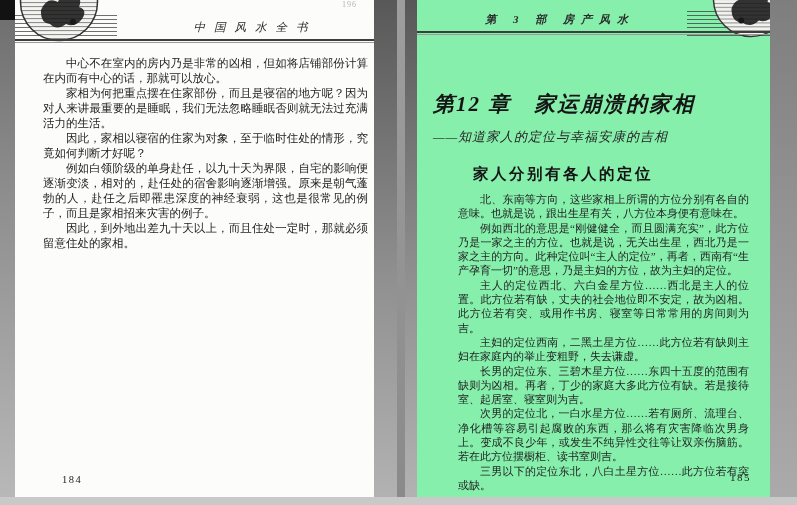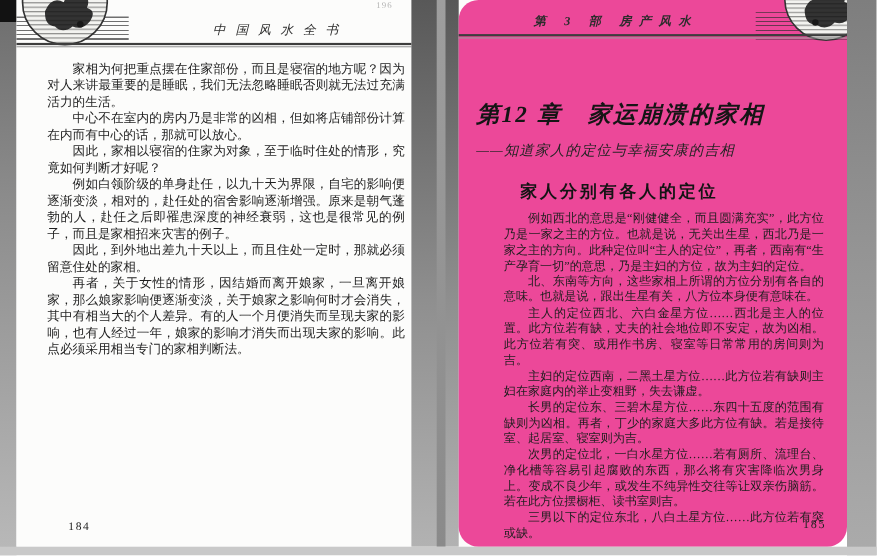--- a/index.html
+++ b/index.html
@@ -16,21 +16,21 @@
   .band-right{left:770px;top:0;width:27px;height:505px;
     background:linear-gradient(180deg,#7e7e7e 0%,#949494 45%,#ababab 100%);}
   .bottom-strip{left:0;top:497px;width:797px;height:8px;background:#c9c9c9;}
   .gutter{left:374px;top:0;width:43px;height:497px;
     background:linear-gradient(180deg,#585858 0%,#8f8f8f 55%,#b2b2b2 100%);}
   .gutter-core{left:23px;top:0;width:8px;height:100%;
     background:linear-gradient(180deg,#9e9e9e 0%,#8a8a8a 100%);}
   
   .page{top:0;height:497px;background:#fcfcfb;}
   .page-left{left:15px;width:428px;}
-  .page-right{left:417px;width:353px;background:#ec4899;border-radius:18px;}
+  .page-right{left:417px;width:353px;background:#86efac;}
   
   .hatch{background:repeating-linear-gradient(180deg,rgba(45,45,45,.8) 0 1px,rgba(0,0,0,0) 1px 4px);}
   .hatch-left{left:0;top:15px;width:102px;height:23px;opacity:.85;}
   .hatch-right{left:270px;top:11px;width:83px;height:25px;opacity:.85;}
   .emblem-left{left:4px;top:-38px;width:80px;height:80px;}
   .emblem-right{left:295px;top:-40px;width:78px;height:78px;}
   
   .running-head{font-style:italic;color:#2c2c2c;white-space:nowrap;}
   .head-left{top:20px;left:130px;width:220px;text-align:center;
     font-size:11.5px;letter-spacing:9px;}
@@ -82,26 +82,25 @@
       <path d="M22 48 q6 -14 17 -8 q5 -13 16 -8 q9 4 5 13 q9 3 3 12 q-7 9 -16 5 q-9 7 -16 0 q-10 -1 -9 -14 z" fill="#181818" opacity="0.88"></path>
       <path d="M30 30 q6 -6 12 -2 l-4 7 z" fill="#181818" opacity="0.8"></path>
       <circle cx="54" cy="60" r="3" fill="#181818"></circle>
     </svg>
   </div>
   <div class="abs running-head head-left">中国风水全书</div>
   <div class="abs rule-a rule-left-a"></div>
   <div class="abs rule-b rule-left-b"></div>
 
   <div class="abs bodytext body-left">
+    <p>中心不在室内的房内乃是非常的凶相，但如将店铺部份计算在内而有中心的话，那就可以放心。</p>
     <p>家相为何把重点摆在住家部份，而且是寝宿的地方呢？因为对人来讲最重要的是睡眠，我们无法忽略睡眠否则就无法过充满活力的生活。</p>
-    <p>中心不在室内的房内乃是非常的凶相，但如将店铺部份计算在内而有中心的话，那就可以放心。</p>
     <p>因此，家相以寝宿的住家为对象，至于临时住处的情形，究竟如何判断才好呢？</p>
     <p>例如白领阶级的单身赴任，以九十天为界限，自宅的影响便逐渐变淡，相对的，赴任处的宿舍影响逐渐增强。原来是朝气蓬勃的人，赴任之后即罹患深度的神经衰弱，这也是很常见的例子，而且是家相招来灾害的例子。</p>
     <p>因此，到外地出差九十天以上，而且住处一定时，那就必须留意住处的家相。</p>
-    <p>再者，关于女性的情形，因结婚而离开娘家，一旦离开娘家，那么娘家影响便逐渐变淡，关于娘家之影响何时才会消失，其中有相当大的个人差异。有的人一个月便消失而呈现夫家的影响，也有人经过一年，娘家的影响才消失而出现夫家的影响。此点必须采用相当专门的家相判断法。</p>
   </div>
 
   <div class="abs folio folio-left">184</div>
 </div>
 
 <div class="abs gutter">
   <div class="abs gutter-core"></div>
 </div>
 
 <div class="abs page page-right">
@@ -125,22 +124,22 @@
   <div class="abs rule-b rule-right-b"></div>
 
   <div class="abs chapter">
     <div class="chapter-title">第12 章　家运崩溃的家相</div>
     <div class="chapter-subtitle">——知道家人的定位与幸福安康的吉相</div>
   </div>
 
   <div class="abs section-heading">家人分别有各人的定位</div>
 
   <div class="abs bodytext body-right">
+    <p>北、东南等方向，这些家相上所谓的方位分别有各自的意味。也就是说，跟出生星有关，八方位本身便有意味在。</p>
     <p>例如西北的意思是“刚健健全，而且圆满充实”，此方位乃是一家之主的方位。也就是说，无关出生星，西北乃是一家之主的方向。此种定位叫“主人的定位”，再者，西南有“生产孕育一切”的意思，乃是主妇的方位，故为主妇的定位。</p>
-    <p>北、东南等方向，这些家相上所谓的方位分别有各自的意味。也就是说，跟出生星有关，八方位本身便有意味在。</p>
     <p>主人的定位西北、六白金星方位……西北是主人的位置。此方位若有缺，丈夫的社会地位即不安定，故为凶相。此方位若有突、或用作书房、寝室等日常常用的房间则为吉。</p>
     <p>主妇的定位西南，二黑土星方位……此方位若有缺则主妇在家庭内的举止变粗野，失去谦虚。</p>
     <p>长男的定位东、三碧木星方位……东四十五度的范围有缺则为凶相。再者，丁少的家庭大多此方位有缺。若是接待室、起居室、寝室则为吉。</p>
     <p>次男的定位北，一白水星方位……若有厕所、流理台、净化槽等容易引起腐败的东西，那么将有灾害降临次男身上。变成不良少年，或发生不纯异性交往等让双亲伤脑筋。若在此方位摆橱柜、读书室则吉。</p>
     <p>三男以下的定位东北，八白土星方位……此方位若有突或缺。</p>
   </div>
 
   <div class="abs folio folio-right">185</div>
 </div>
 

